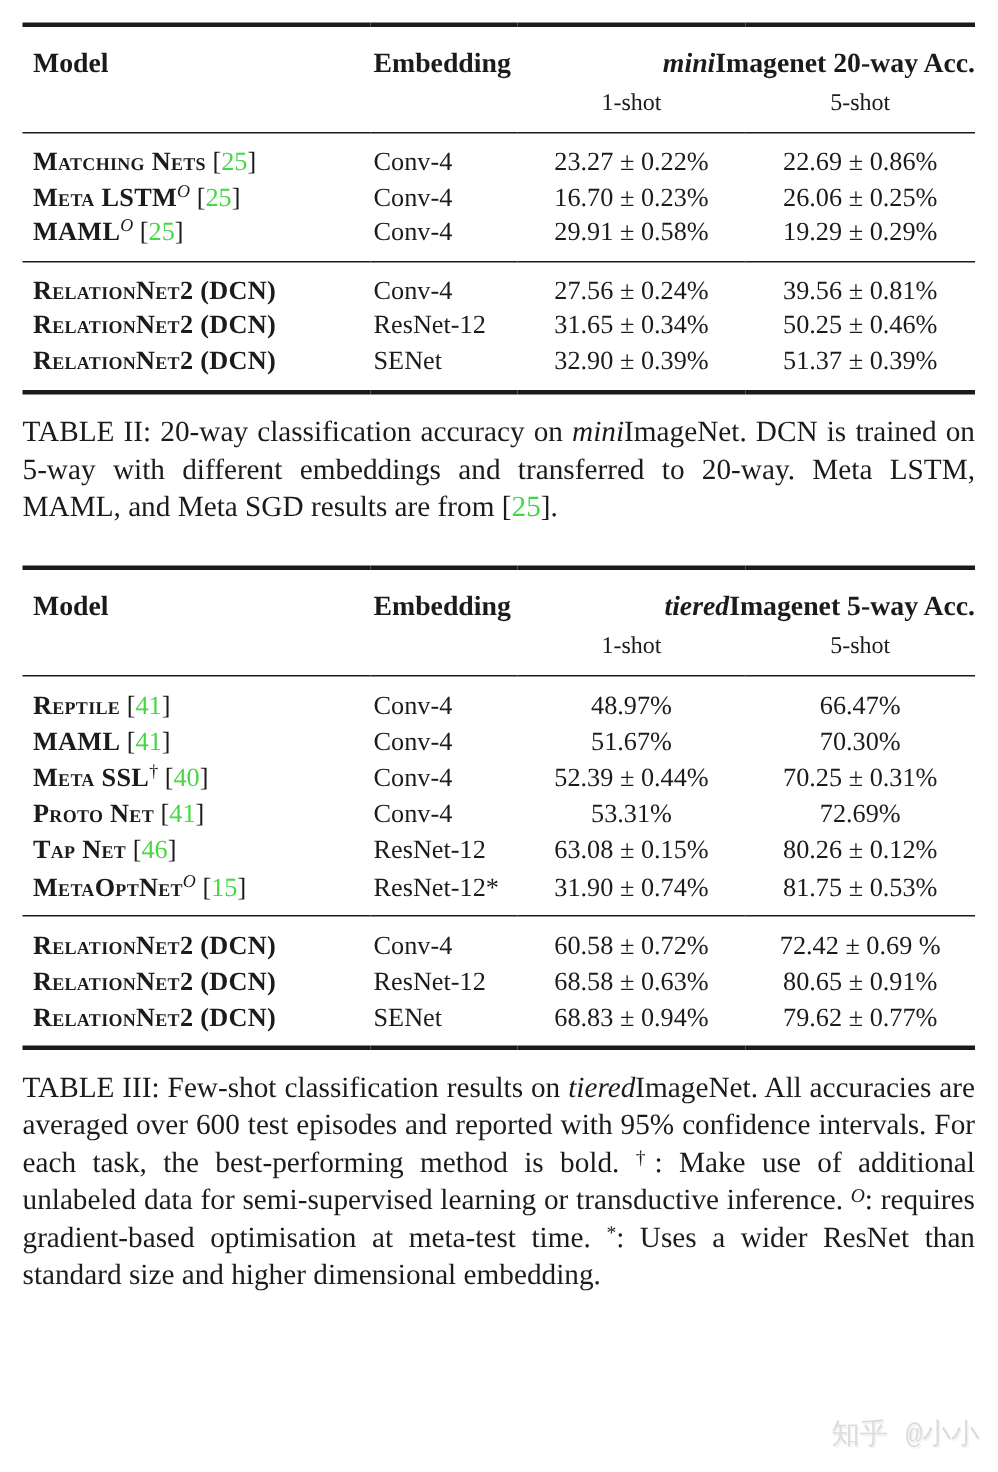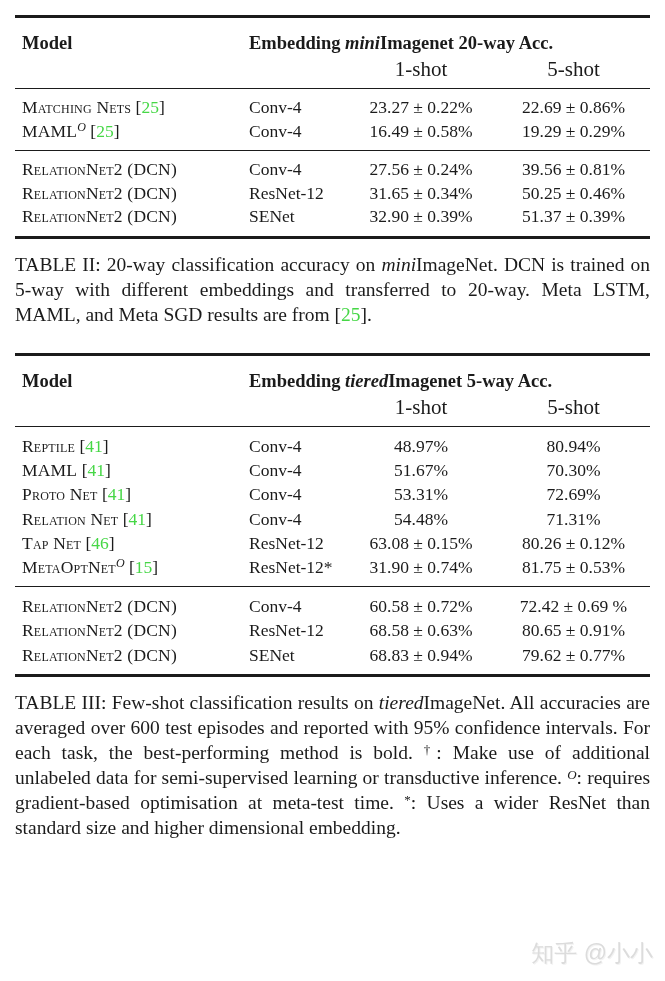--- a/index.html
+++ b/index.html
@@ -28,53 +28,53 @@
     color:var(--ink);
   }
   col.c-model{width:232px;}
   col.c-emb{width:98px;}
   col.c-v1{width:152px;}
   col.c-v2{width:153px;}
   thead{border-bottom:1.5px solid var(--ink);}
   tbody.group-top{border-bottom:1.5px solid var(--ink);}
   th{font-weight:700;text-align:left;vertical-align:bottom;}
   tr.h1 th{padding-top:14px;font-size:18.5px;line-height:22px;}
-  th.acc-h{text-align:left;}
+  th.acc-h{text-align:right;}
   .bi{font-style:italic;font-weight:700;}
   .b{font-weight:700;}
-  tr.h2 th{font-weight:400;font-size:21px;text-align:center;padding:5px 0 9px;line-height:20px;font-family:Liberation Serif, serif;}
+  tr.h2 th{font-weight:400;font-size:16px;text-align:center;padding:5px 0 9px;line-height:20px;font-family:Liberation Serif, serif;}
   td{font-size:17.5px;line-height:23.6px;vertical-align:baseline;}
   .t3 td{line-height:24.2px;}
   td.model-cell{padding-left:7px;}
   tr.h1 th.model-h{padding-left:7px;margin-top:48px;}
   tr.h1 th.emb-h{padding-left:2px;}
   td.emb-cell{padding-left:2px;}
   td.val-cell{text-align:center;}
   tbody tr:first-child td{padding-top:7px;}
   tbody tr:last-child td{padding-bottom:7px;}
-  .mname{font-variant:small-caps;font-weight:400;letter-spacing:.2px;}
+  .mname{font-variant:small-caps;font-weight:700;letter-spacing:.2px;}
   .msup{font-size:12px;vertical-align:6px;line-height:0;}
   .it{font-style:italic;}
   .cite{color:var(--green);}
   .bold{font-weight:400;}
   .caption{
     font-size:19.5px;
     line-height:25px;
     text-align:justify;
     margin-top:13px;
     color:var(--ink);
   }
   .caption .csup{font-size:13px;vertical-align:5px;line-height:0;}
   .gap{height:26px;}
   .watermark{
     position:absolute;
     right:12px;bottom:12px;
-    font-size:23px;
+    font-size:19px;
     color:var(--wm);
-    font-family:Liberation Sans, sans-serif;
+    font-family:Liberation Mono, monospace;
     text-shadow:1px 1px 0 #f3f3f3;
     white-space:nowrap;
   }
 </style>
 </head>
 <body>
 
 <div class="page">
 
   <div class="sheet">
@@ -99,23 +99,29 @@
         </tr>
       </thead>
       <tbody class="group-top">
           <tr>
             <td class="model-cell"><span class="mname">Matching Nets</span> [<span class="cite">25</span>]</td>
             <td class="emb-cell">Conv-4</td>
             <td class="val-cell">23.27 ± 0.22%</td>
             <td class="val-cell">22.69 ± 0.86%</td>
           </tr>
           <tr>
+            <td class="model-cell"><span class="mname">Meta LSTM</span><sup class="msup it">O</sup> [<span class="cite">25</span>]</td>
+            <td class="emb-cell">Conv-4</td>
+            <td class="val-cell">16.70 ± 0.23%</td>
+            <td class="val-cell">26.06 ± 0.25%</td>
+          </tr>
+          <tr>
             <td class="model-cell"><span class="mname">MAML</span><sup class="msup it">O</sup> [<span class="cite">25</span>]</td>
             <td class="emb-cell">Conv-4</td>
-            <td class="val-cell">16.49 ± 0.58%</td>
+            <td class="val-cell">29.91 ± 0.58%</td>
             <td class="val-cell">19.29 ± 0.29%</td>
           </tr>
         </tbody>
       <tbody>
           <tr>
             <td class="model-cell"><span class="mname">RelationNet2 (DCN)</span></td>
             <td class="emb-cell">Conv-4</td>
             <td class="val-cell">27.56 ± 0.24%</td>
             <td class="val-cell">39.56 ± 0.81%</td>
           </tr>
@@ -158,39 +164,39 @@
           <th></th>
           <th>1-shot</th>
           <th>5-shot</th>
         </tr>
       </thead>
       <tbody class="group-top">
           <tr>
             <td class="model-cell"><span class="mname">Reptile</span> [<span class="cite">41</span>]</td>
             <td class="emb-cell">Conv-4</td>
             <td class="val-cell">48.97%</td>
-            <td class="val-cell">80.94%</td>
+            <td class="val-cell">66.47%</td>
           </tr>
           <tr>
             <td class="model-cell"><span class="mname">MAML</span> [<span class="cite">41</span>]</td>
             <td class="emb-cell">Conv-4</td>
             <td class="val-cell">51.67%</td>
             <td class="val-cell">70.30%</td>
           </tr>
           <tr>
+            <td class="model-cell"><span class="mname">Meta SSL</span><sup class="msup">†</sup> [<span class="cite">40</span>]</td>
+            <td class="emb-cell">Conv-4</td>
+            <td class="val-cell">52.39 ± 0.44%</td>
+            <td class="val-cell">70.25 ± 0.31%</td>
+          </tr>
+          <tr>
             <td class="model-cell"><span class="mname">Proto Net</span> [<span class="cite">41</span>]</td>
             <td class="emb-cell">Conv-4</td>
             <td class="val-cell">53.31%</td>
             <td class="val-cell">72.69%</td>
-          </tr>
-          <tr>
-            <td class="model-cell"><span class="mname">Relation Net</span> [<span class="cite">41</span>]</td>
-            <td class="emb-cell">Conv-4</td>
-            <td class="val-cell">54.48%</td>
-            <td class="val-cell">71.31%</td>
           </tr>
           <tr>
             <td class="model-cell"><span class="mname">Tap Net</span> [<span class="cite">46</span>]</td>
             <td class="emb-cell">ResNet-12</td>
             <td class="val-cell">63.08 ± 0.15%</td>
             <td class="val-cell">80.26 ± 0.12%</td>
           </tr>
           <tr>
             <td class="model-cell"><span class="mname">MetaOptNet</span><sup class="msup it">O</sup> [<span class="cite">15</span>]</td>
             <td class="emb-cell">ResNet-12*</td>

